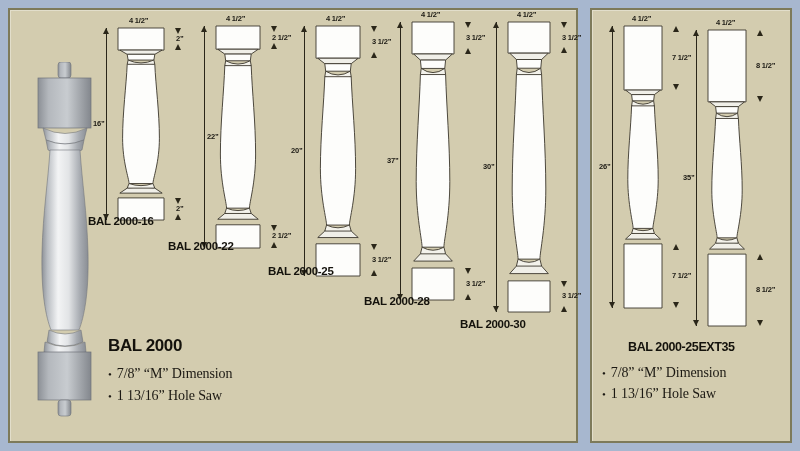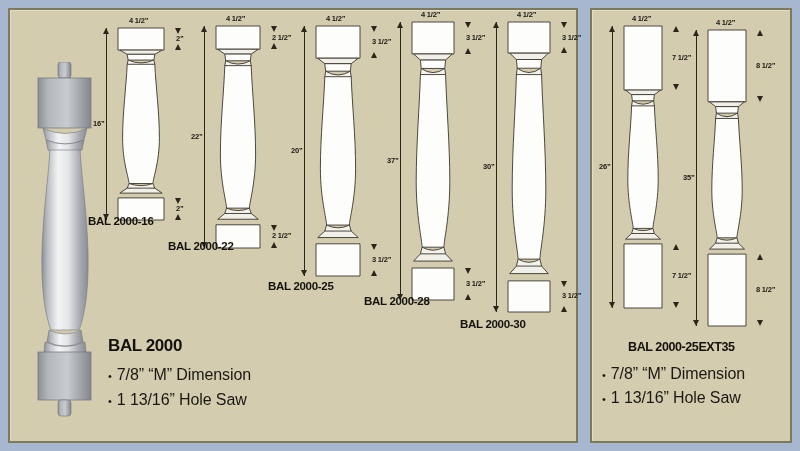--- a/index.html
+++ b/index.html
@@ -66,22 +66,22 @@
     font-weight:bold;
     font-size:17px;
     color:#14120c;
     letter-spacing:-0.4px;
     margin:0 0 7px 0;
   }
   .spec-title.small{font-size:12.5px;margin:0;line-height:1.25;}
   .spec-title.small.indent{margin-left:26px;margin-bottom:6px;}
   .spec-list{list-style:none;margin:0;padding:0;}
   .spec-list li{
-    font-family:Liberation Sans, sans-serif;
-    font-size:16px;
+    font-family:Liberation Serif, serif;
+    font-size:14px;
     color:#1b1812;
     line-height:1.55;
     white-space:nowrap;
     letter-spacing:-0.1px;
   }
   .spec-list li::before{content:"\2022";margin-right:5px;font-size:11px;}
 </style>
 </head>
 <body>
 
@@ -174,21 +174,21 @@
        C39.6 96.63861818181819 36.080000000000005 65.28777818181818 35.2 39.637090909090915 Z" fill="#fdfdfb" stroke="#3b372c" stroke-width="0.9" stroke-linejoin="round"></path>
           <path d="M10.559999999999999 182.14090909090908 Q22 187.02490909090906 33.44 182.14090909090908 L35.2 187.46890909090908 Q22 191.90890909090908 8.8 187.46890909090908 Z" fill="#f3f2eb" stroke="#3b372c" stroke-width="0.9" stroke-linejoin="round"></path>
           <path d="M8.8 187.46890909090908 L35.2 187.46890909090908 L42.239999999999995 193.24090909090907 L1.76 193.24090909090907 Z" fill="#f0efe8" stroke="#3b372c" stroke-width="0.9" stroke-linejoin="round"></path>
           <path d="M0 198.79090909090908 L44 198.79090909090908 L44 222 L0 222 Z" fill="#fdfdfb" stroke="#3b372c" stroke-width="0.9" stroke-linejoin="round"></path>
         </svg>
       </div>
       <div class="dim w" style="left:226px;top:14px;">4 1/2”</div>
       <div class="vline" style="left:204px;top:26px;height:222px;"></div>
       <div class="arrow up" style="left:201px;top:26px;"></div>
       <div class="arrow down" style="left:201px;top:242px;"></div>
-      <div class="dim" style="left:191px;top:132px;">22”</div>
+      <div class="dim" style="left:207px;top:132px;">22”</div>
       <div class="arrow down" style="left:270.5px;top:26px;"></div>
       <div class="arrow up" style="left:270.5px;top:43.20909090909091px;"></div>
       <div class="dim" style="left:272px;top:32.60454545454546px;">2 1/2”</div>
       <div class="arrow down" style="left:270.5px;top:224.79090909090908px;"></div>
       <div class="arrow up" style="left:270.5px;top:242px;"></div>
       <div class="dim" style="left:272px;top:231.39545454545453px;">2 1/2”</div>
       <div class="partno" style="left:168px;top:240px;">BAL 2000-22</div>
       <div class="bal" style="left:316px;top:26px;">
         <svg width="44" height="250" viewBox="0 0 44 250">
           <path d="M0 0 L44 0 L44 32.2 L0 32.2 Z" fill="#fdfdfb" stroke="#3b372c" stroke-width="0.9" stroke-linejoin="round"></path>
@@ -210,21 +210,21 @@
       <div class="vline" style="left:304px;top:26px;height:250px;"></div>
       <div class="arrow up" style="left:301px;top:26px;"></div>
       <div class="arrow down" style="left:301px;top:270px;"></div>
       <div class="dim" style="left:291px;top:146px;">20”</div>
       <div class="arrow down" style="left:370.5px;top:26px;"></div>
       <div class="arrow up" style="left:370.5px;top:52.2px;"></div>
       <div class="dim" style="left:372px;top:37.1px;">3 1/2”</div>
       <div class="arrow down" style="left:370.5px;top:243.8px;"></div>
       <div class="arrow up" style="left:370.5px;top:270px;"></div>
       <div class="dim" style="left:372px;top:254.89999999999998px;">3 1/2”</div>
-      <div class="partno" style="left:268px;top:280px;text-align:right;">BAL 2000-25</div>
+      <div class="partno" style="left:268px;top:265px;text-align:right;">BAL 2000-25</div>
       <div class="bal" style="left:412px;top:22px;">
         <svg width="42" height="278" viewBox="0 0 42 278">
           <path d="M0 0 L42 0 L42 31.970000000000002 L0 31.970000000000002 Z" fill="#fdfdfb" stroke="#3b372c" stroke-width="0.9" stroke-linejoin="round"></path>
           <path d="M1.68 31.970000000000002 L40.32 31.970000000000002 L33.6 38.086 L8.4 38.086 Z" fill="#f0efe8" stroke="#3b372c" stroke-width="0.9" stroke-linejoin="round"></path>
           <path d="M8.4 38.086 L33.6 38.086 L32.76 46.426 L9.24 46.426 Z" fill="#fdfdfb" stroke="#3b372c" stroke-width="0.9" stroke-linejoin="round"></path>
           <path d="M9.24 46.426 Q21 54.766000000000005 32.76 46.426 L33.6 52.542 Q21 59.77 8.4 52.542 Z" fill="#f3f2eb" stroke="#3b372c" stroke-width="0.9" stroke-linejoin="round"></path>
           <path d="M8.4 52.542
        C7.5600000000000005 83.61684 4.199999999999999 121.5972 4.199999999999999 159.57756
        C4.199999999999999 194.10516 10.08 218.27448 10.08 225.18
        L31.92 225.18

